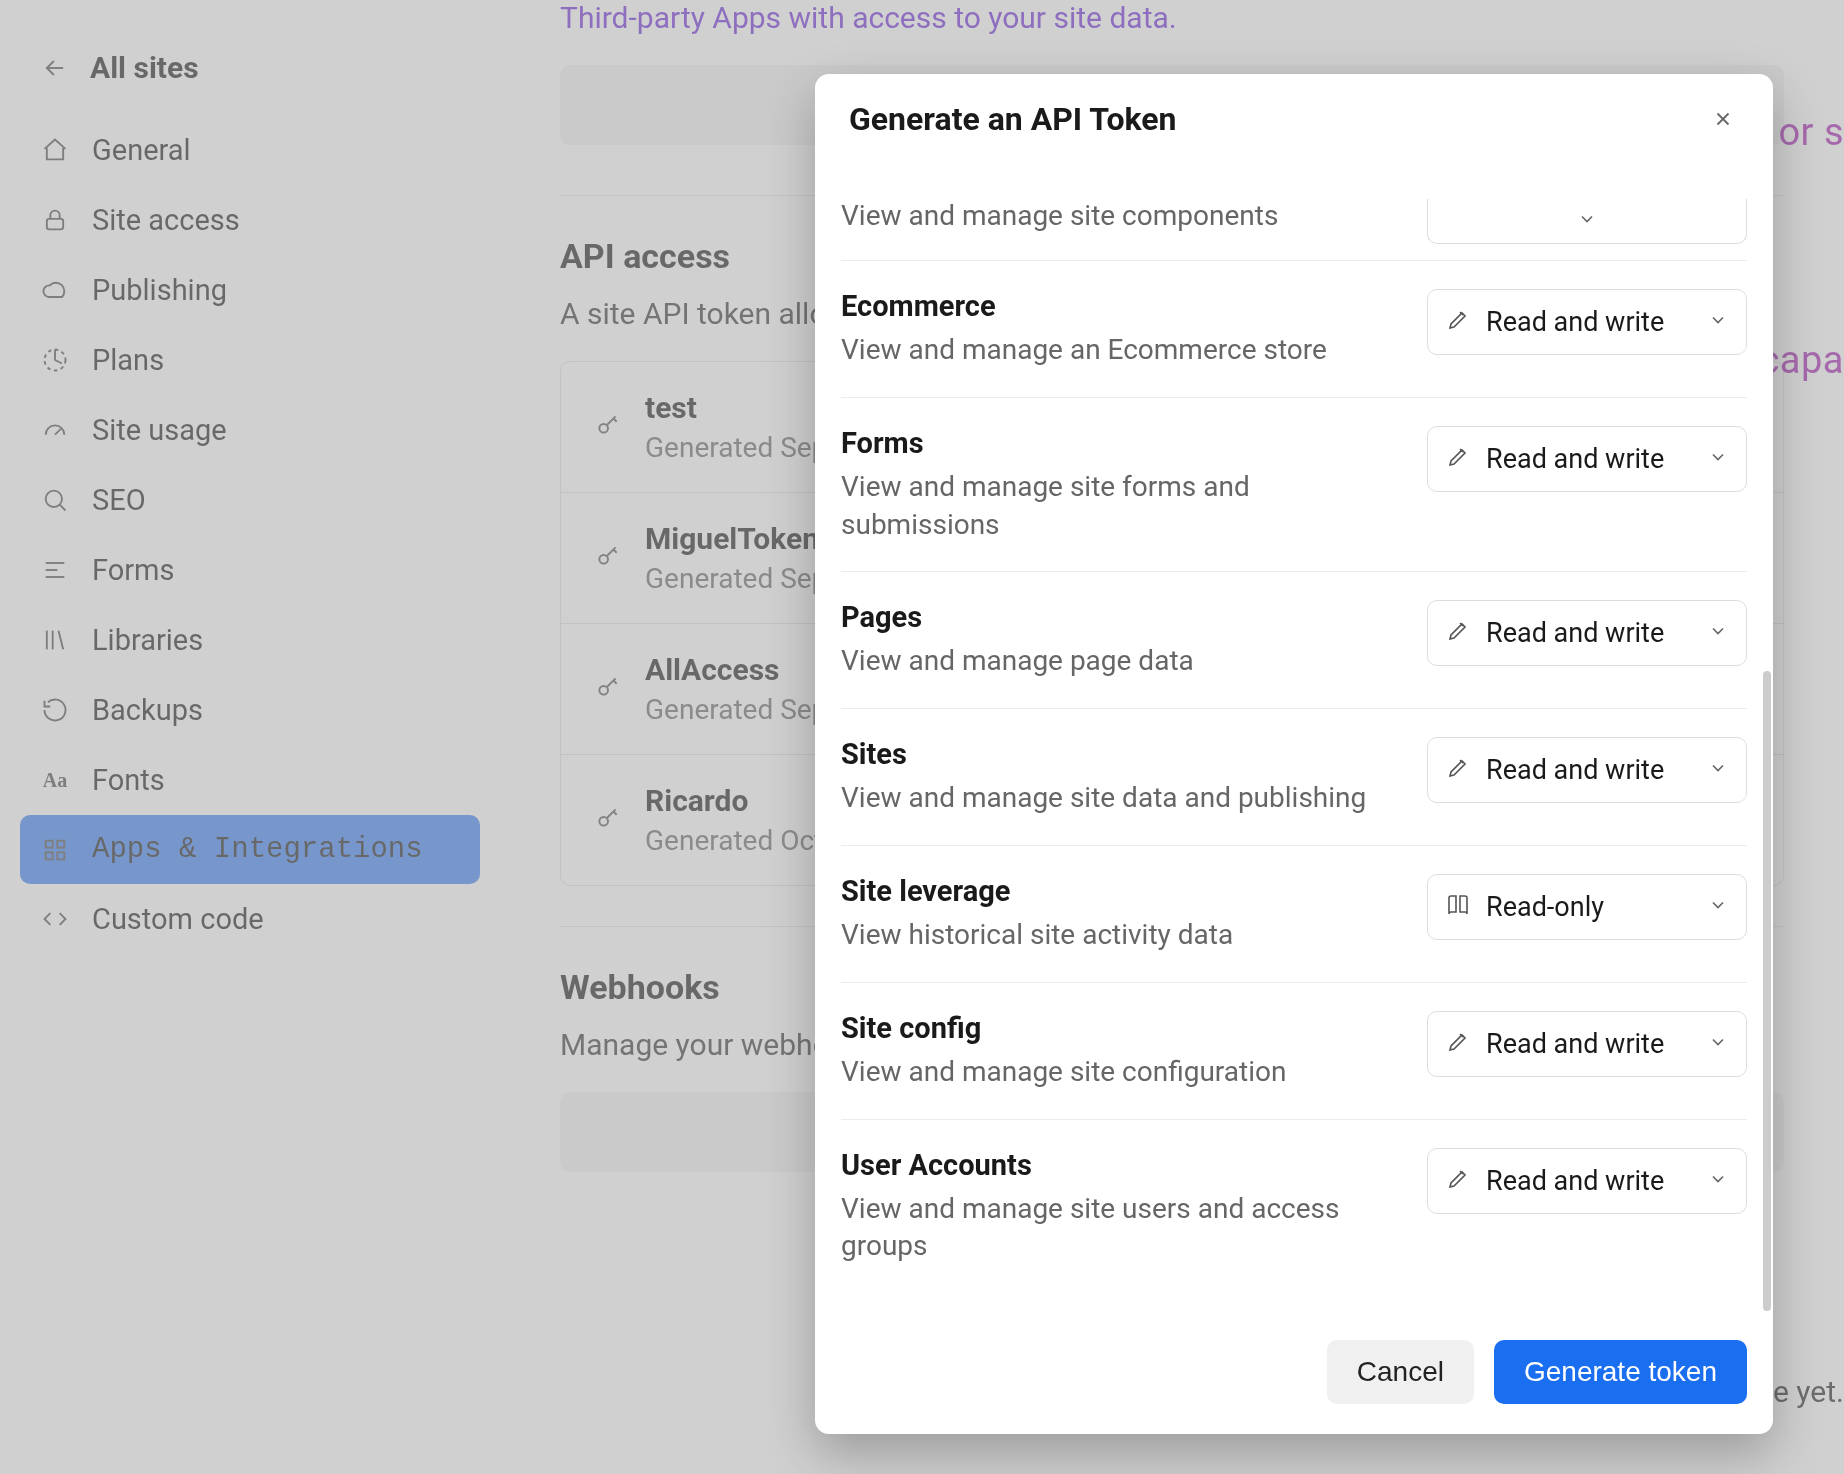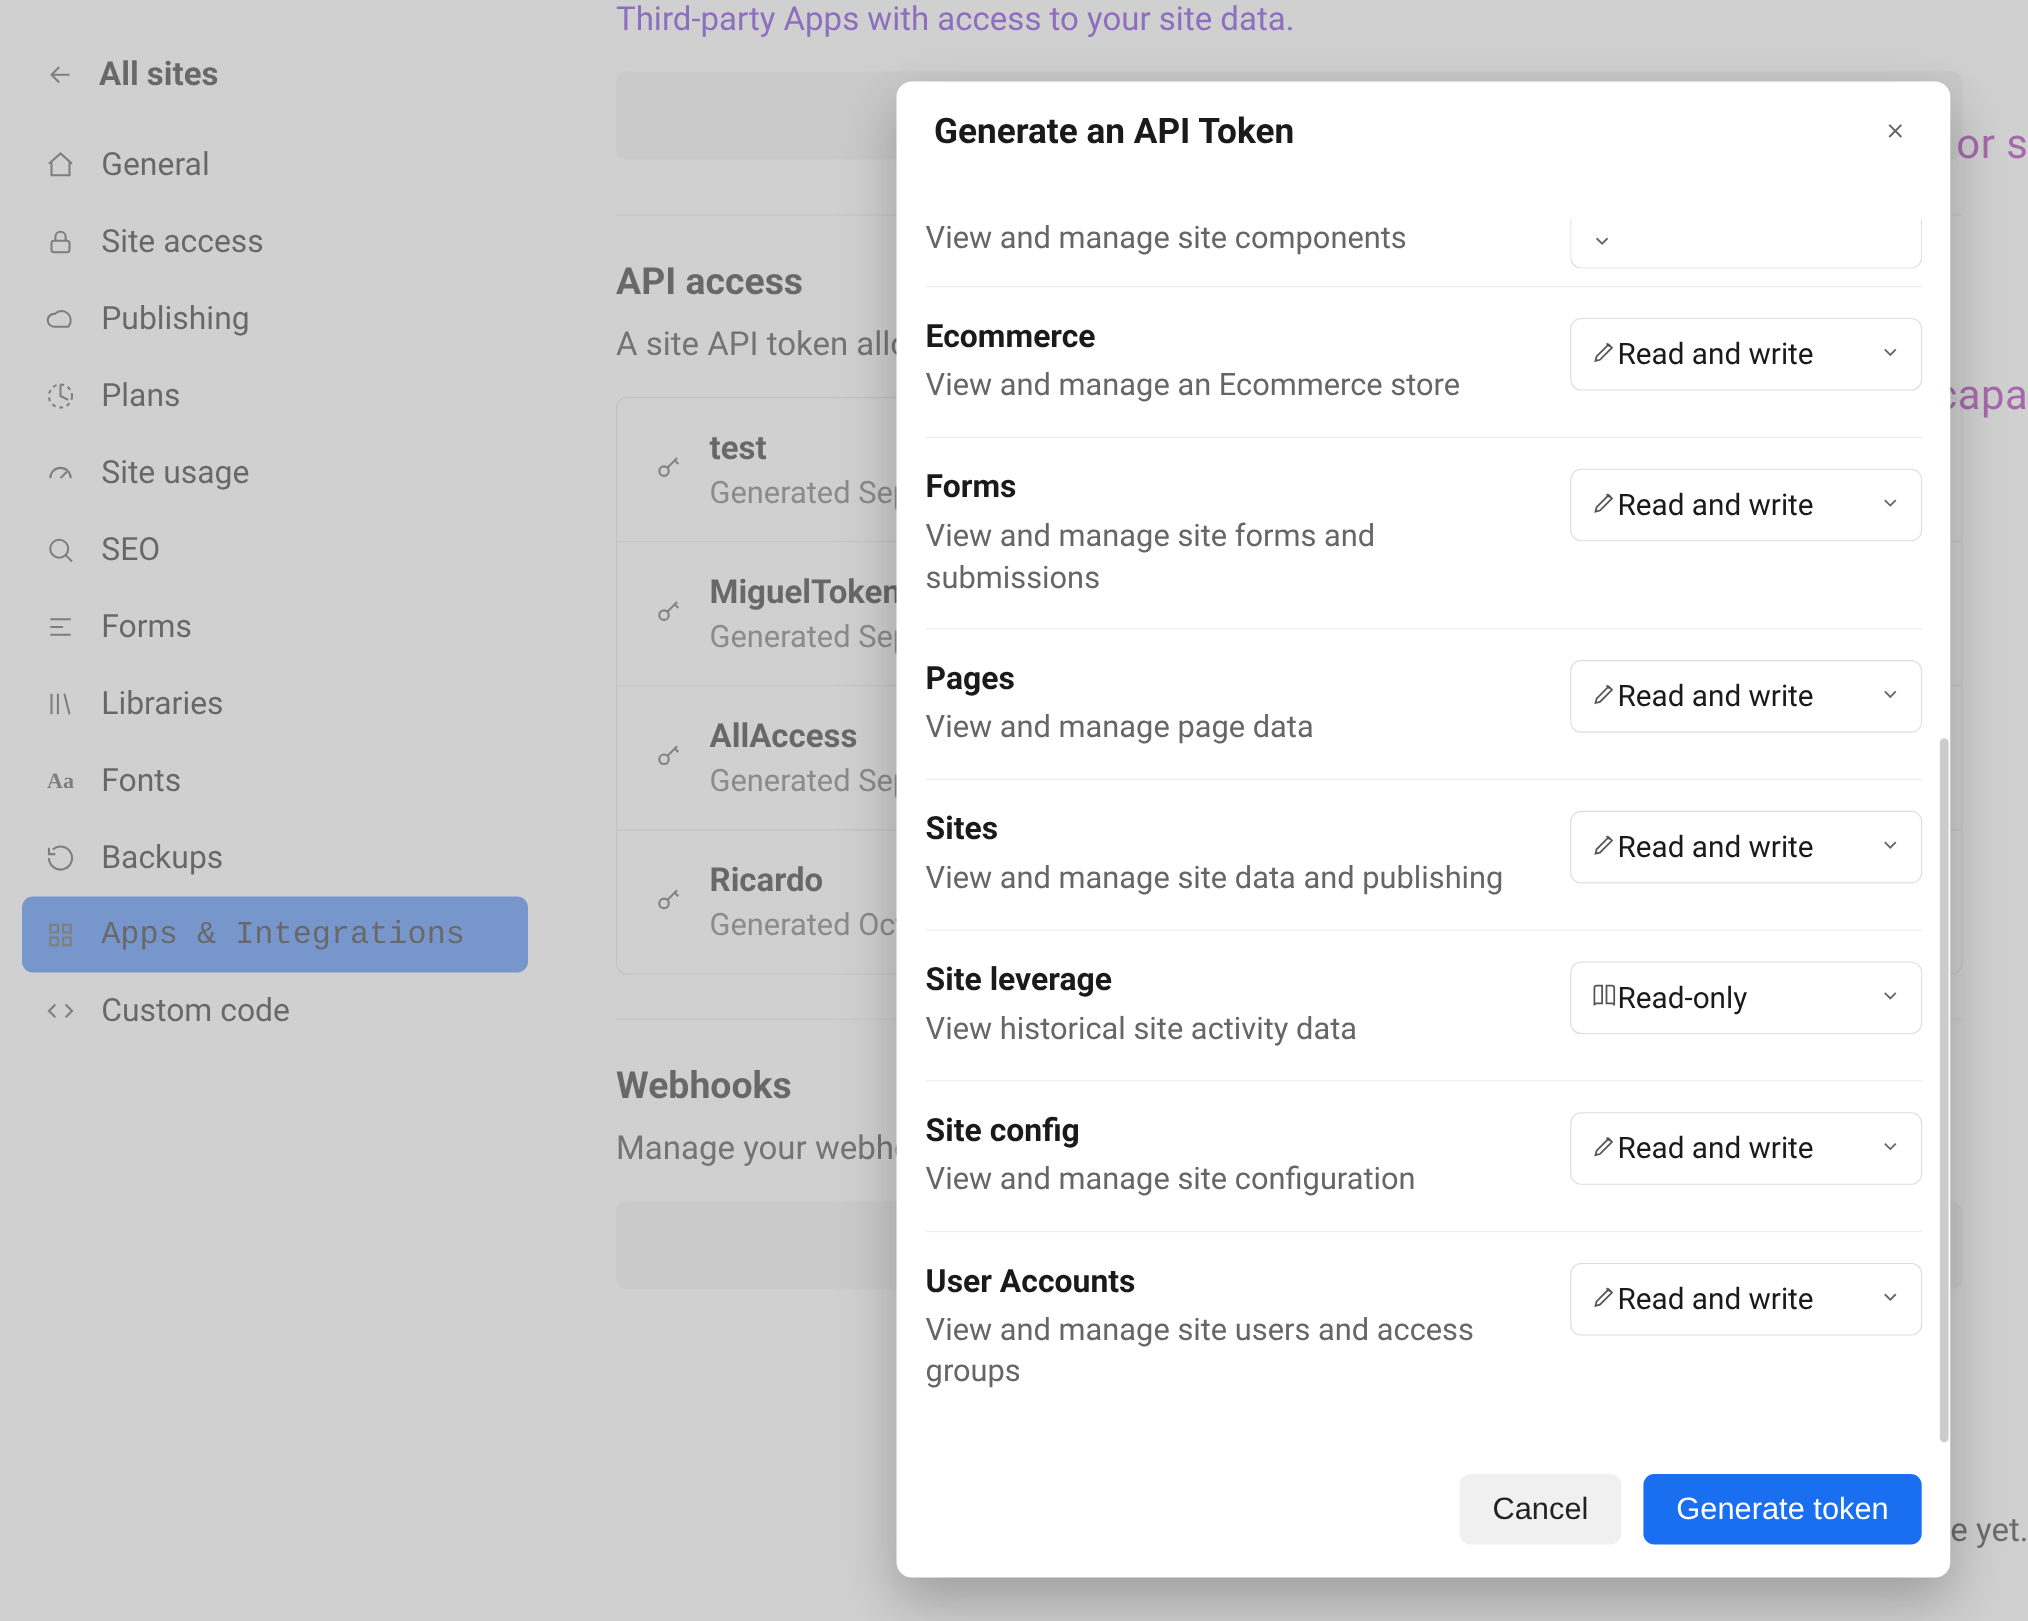--- a/index.html
+++ b/index.html
@@ -158,23 +158,25 @@
   .perm-row:last-of-type{ border-bottom:none;}
   .perm-text { flex:1; }
   .perm-title { font-size: 29px; font-weight: 700; margin-bottom: 8px; }
   .perm-desc { font-size: 28px; color: #666; line-height:1.35; }
   .perm-select {
     border: 1px solid #ddd;
     border-radius: 10px;
     padding: 16px 18px;
     display: flex;
     align-items: center;
+    gap: 16px;
     min-width: 320px;
     cursor: pointer;
     background:#fff;
+    justify-content:center;
   }
   .perm-select .sel-icon svg { width:24px; height:24px; stroke:#555; fill:none; stroke-width:1.6;}
   .perm-select .sel-label { font-size: 27px; flex:1;}
   .perm-select .chev svg { width:20px; height:20px; stroke:#666; fill:none; stroke-width:2;}
   .info-banner {
     background: #ebf2fe;
     border-radius: 10px;
     padding: 22px 26px;
     display:flex;
     align-items:center;
@@ -293,31 +295,31 @@
       <span class="sidebar-icon">
           <svg viewBox="0 0 24 24">
             <path d="M5 4v16"></path>
             <path d="M10 4v16"></path>
             <path d="M15 4l4 16"></path>
           </svg>
         </span>
       <span>Libraries</span>
     </div>
     <div class="sidebar-item">
+      <span class="sidebar-icon">
+          <svg viewBox="0 0 24 24">
+            <path d="M3 12a9 9 0 1 0 3-6.7"></path>
+            <path d="M3 4v5h5"></path>
+          </svg>
+        </span>
+      <span>Backups</span>
+    </div>
+    <div class="sidebar-item">
       <span class="sidebar-icon sidebar-font-icon">Aa</span>
       <span>Fonts</span>
-    </div>
-    <div class="sidebar-item">
-      <span class="sidebar-icon">
-          <svg viewBox="0 0 24 24">
-            <path d="M3 12a9 9 0 1 0 3-6.7"></path>
-            <path d="M3 4v5h5"></path>
-          </svg>
-        </span>
-      <span>Backups</span>
     </div>
     <div class="sidebar-item active">
       <span class="sidebar-icon">
           <svg viewBox="0 0 24 24">
             <rect x="4" y="4" width="6" height="6"></rect>
             <rect x="14" y="4" width="6" height="6"></rect>
             <rect x="4" y="14" width="6" height="6"></rect>
             <rect x="14" y="14" width="6" height="6"></rect>
           </svg>
         </span>

